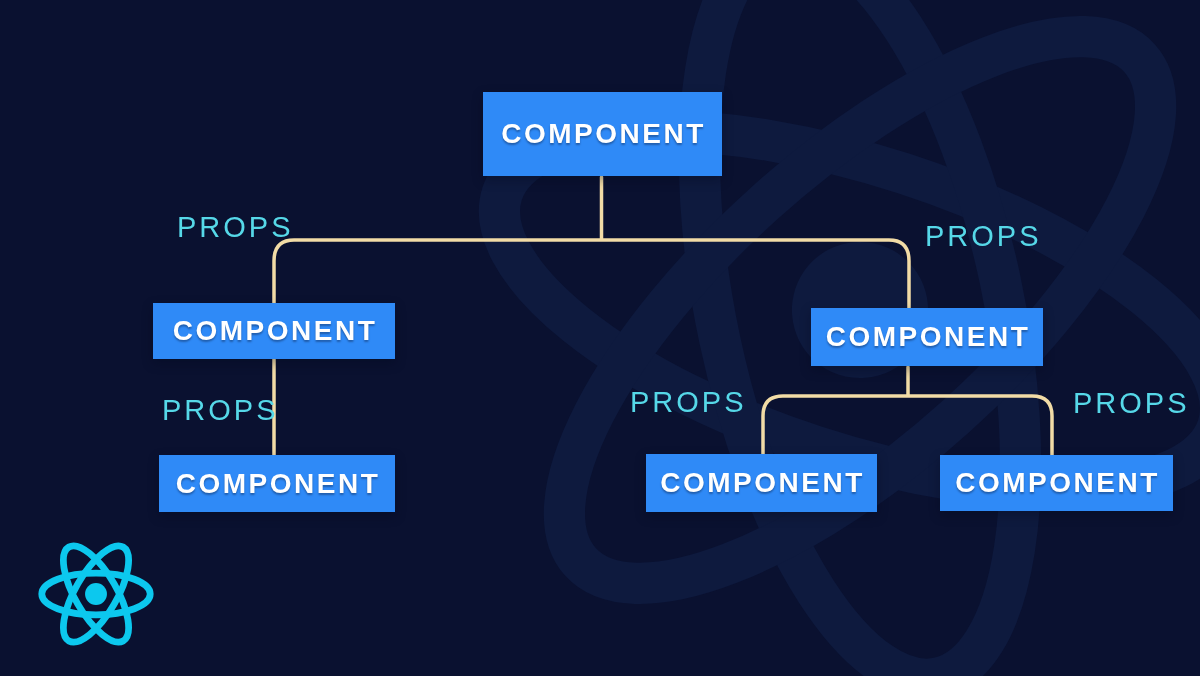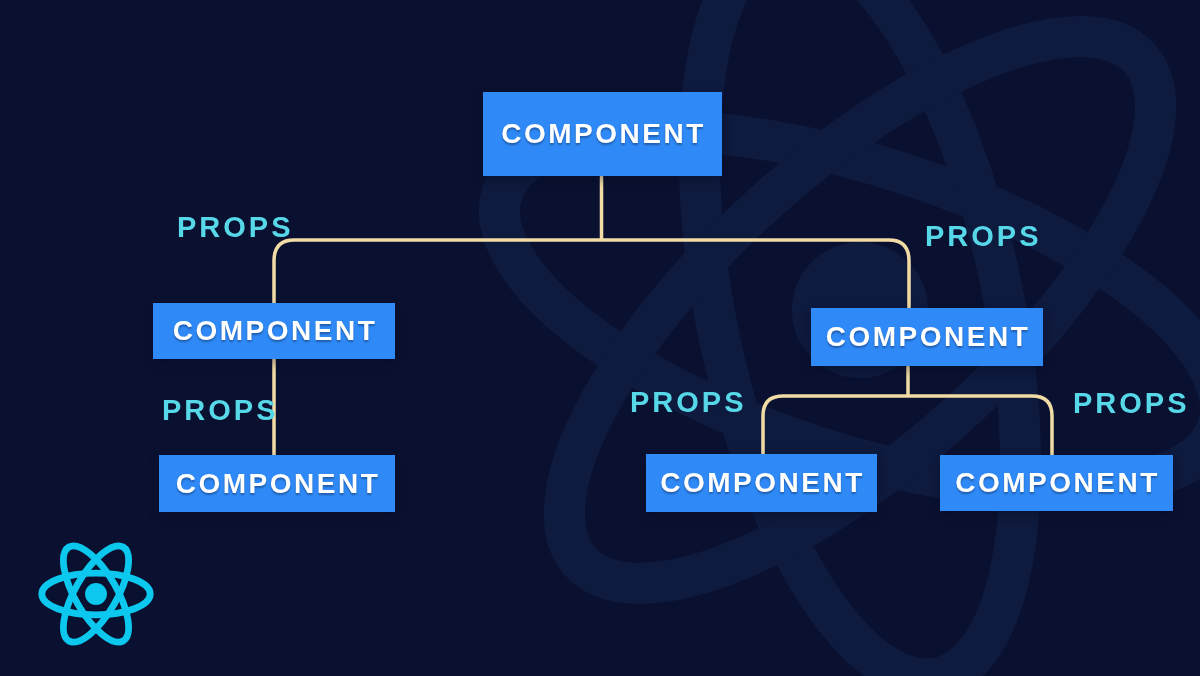--- a/index.html
+++ b/index.html
@@ -17,21 +17,21 @@
     background:var(--box_blue,#2f8af7);
     box-shadow:0 4px 10px rgba(4,10,28,.35);
   }
   .component-box span{
     color:var(--box_text,#ffffff);font-weight:700;font-size:28px;
     letter-spacing:2.5px;padding-left:2px;white-space:nowrap;
     text-shadow:0 2px 2px rgba(6,12,35,.35);
   }
   .props-label{
     position:absolute;color:var(--props_teal,#56d8e8);
-    font-size:29px;font-weight:700;letter-spacing:3px;line-height:1;white-space:nowrap;
+    font-size:29px;font-weight:400;letter-spacing:3px;line-height:1;white-space:nowrap;
   }
   .react-logo{position:absolute;left:35px;top:539px;}
 </style>
 </head>
 <body>
 
 <div class="stage">
 
   <svg class="watermark" width="860" height="860" viewBox="-12 -12 24 24">
     <g transform="rotate(18)" style="stroke:var(--watermark,#0e1a3e);fill:none;stroke-width:1.15">

